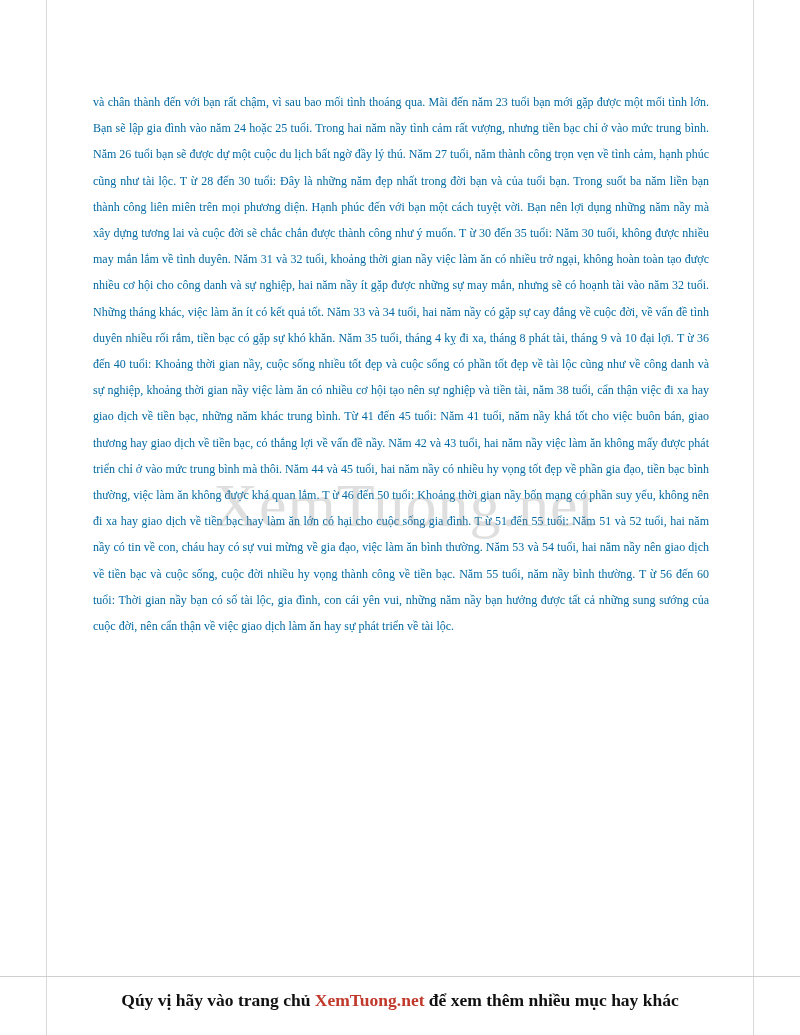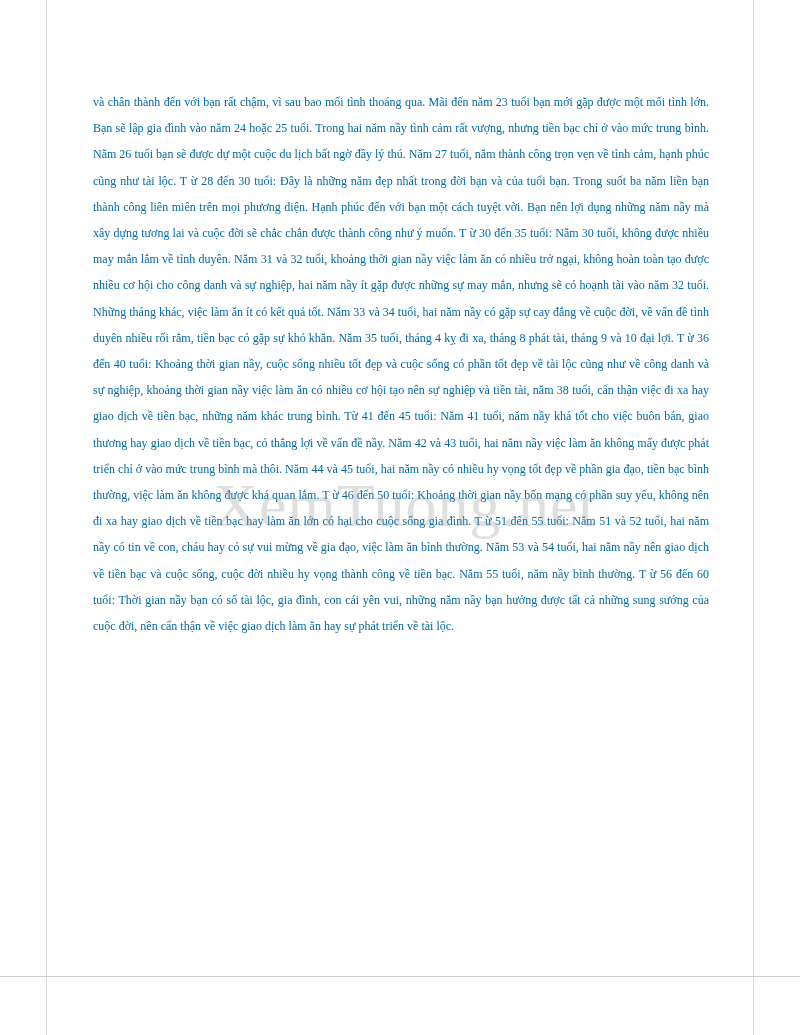--- a/index.html
+++ b/index.html
@@ -105,14 +105,17 @@
   <div class="page-border-right"></div>
 
   <div class="content">
     <p class="body-text">và chân thành đến với bạn rất chậm, vì sau bao mối tình thoáng qua. Mãi đến năm 23 tuổi bạn mới gặp được một mối tình lớn. Bạn sẽ lập gia đình vào năm 24 hoặc 25 tuổi. Trong hai năm nầy tình cảm rất vượng, nhưng tiền bạc chỉ ở vào mức trung bình. Năm 26 tuổi bạn sẽ được dự một cuộc du lịch bất ngờ đầy lý thú. Năm 27 tuổi, năm thành công trọn vẹn về tình cảm, hạnh phúc cũng như tài lộc. T ừ 28 đến 30 tuổi: Đây là những năm đẹp nhất trong đời bạn và của tuổi bạn. Trong suốt ba năm liền bạn thành công liên miên trên mọi phương diện. Hạnh phúc đến với bạn một cách tuyệt vời. Bạn nên lợi dụng những năm nầy mà xây dựng tương lai và cuộc đời sẽ chắc chắn được thành công như ý muốn. T ừ 30 đến 35 tuổi: Năm 30 tuổi, không được nhiều may mắn lắm về tình duyên. Năm 31 và 32 tuổi, khoảng thời gian nầy việc làm ăn có nhiều trở ngại, không hoàn toàn tạo được nhiều cơ hội cho công danh và sự nghiệp, hai năm nầy ít gặp được những sự may mắn, nhưng sẽ có hoạnh tài vào năm 32 tuổi. Những tháng khác, việc làm ăn ít có kết quả tốt. Năm 33 và 34 tuổi, hai năm nầy có gặp sự cay đắng về cuộc đời, về vấn đề tình duyên nhiều rối rắm, tiền bạc có gặp sự khó khăn. Năm 35 tuổi, tháng 4 kỵ đi xa, tháng 8 phát tài, tháng 9 và 10 đại lợi. T ừ 36 đến 40 tuổi: Khoảng thời gian nầy, cuộc sống nhiều tốt đẹp và cuộc sống có phần tốt đẹp về tài lộc cũng như về công danh và sự nghiệp, khoảng thời gian nầy việc làm ăn có nhiều cơ hội tạo nên sự nghiệp và tiền tài, năm 38 tuổi, cẩn thận việc đi xa hay giao dịch về tiền bạc, những năm khác trung bình. Từ 41 đến 45 tuổi: Năm 41 tuổi, năm nầy khá tốt cho việc buôn bán, giao thương hay giao dịch về tiền bạc, có thắng lợi về vấn đề nầy. Năm 42 và 43 tuổi, hai năm nầy việc làm ăn không mấy được phát triển chỉ ở vào mức trung bình mà thôi. Năm 44 và 45 tuổi, hai năm nầy có nhiều hy vọng tốt đẹp về phần gia đạo, tiền bạc bình thường, việc làm ăn không được khá quan lắm. T ừ 46 đến 50 tuổi: Khoảng thời gian nầy bốn mạng có phần suy yếu, không nên đi xa hay giao dịch về tiền bạc hay làm ăn lớn có hại cho cuộc sống gia đình. T ừ 51 đến 55 tuổi: Năm 51 và 52 tuổi, hai năm nầy có tin về con, cháu hay có sự vui mừng về gia đạo, việc làm ăn bình thường. Năm 53 và 54 tuổi, hai năm nầy nên giao dịch về tiền bạc và cuộc sống, cuộc đời nhiều hy vọng thành công về tiền bạc. Năm 55 tuổi, năm nầy bình thường. T ừ 56 đến 60 tuổi: Thời gian nầy bạn có số tài lộc, gia đình, con cái yên vui, những năm nầy bạn hưởng được tất cả những sung sướng của cuộc đời, nên cẩn thận về việc giao dịch làm ăn hay sự phát triển về tài lộc.</p>
   </div>
 
   <div class="watermark">XemTuong.net</div>
 
   <div class="footer-rule"></div>
 
+  <div class="footer">
+    <span class="strong">Qúy vị hãy vào trang chủ </span><span class="brand">XemTuong.net</span><span class="strong"> để xem thêm nhiều mục hay khác</span>
+  </div>
 
 </div>
 
 </body></html>

